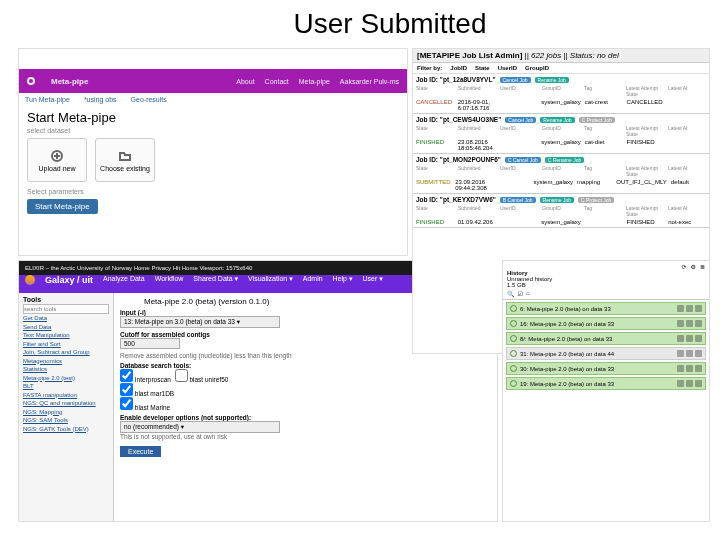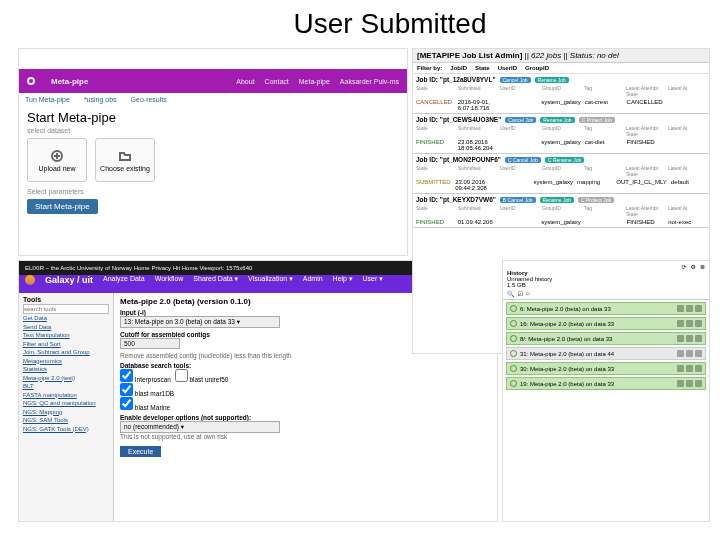--- a/index.html
+++ b/index.html
@@ -26,21 +26,21 @@
   .gx { left:0; top:212px; width:480px; height:262px; }
   .gx-black { background:#1a1a1a; color:#eee; height:14px; font-size:6px; display:flex; align-items:center; gap:8px; padding:0 6px;}
   .gx-top { background:#6d28d9; color:#fff; height:18px; display:flex; align-items:flex-start; gap:10px; padding:0 6px; font-size:7px;}
   .gx-logo { font-weight:bold; font-size:9px; }
   .gx-body { display:flex; height:calc(100% - 32px); }
   .gx-side { width:95px; border-right:1px solid #ccc; background:#f5f5f5; padding:3px 4px; display:flex; flex-direction:column; gap:1px;}
   .gx-side .hdr { font-weight:bold; font-size:7px; }
   .gx-side input { width:100%; height:10px; font-size:6px; border:1px solid #bbb;}
   .gx-side a { color:#1a4f8a; font-size:6px; text-decoration:underline; display:block; line-height:1.25;}
   .gx-main { flex:1; padding:4px 6px; font-size:6.5px; }
-  .gx-main .title { font-size:8px; margin-bottom:3px; font-weight:700;}
+  .gx-main .title { font-size:8px; margin-bottom:3px; font-weight:400;margin-left:24px;}
   .gx-field { margin-bottom:3px; }
   .gx-field .lbl { font-weight:bold; }
   .gx-select { border:1px solid #aaa; background:#eee; padding:1px 3px; display:inline-block; width:160px;}
   .gx-exec { background:#2b5f9e; color:#fff; border:none; padding:2px 8px; font-size:7px; margin-top:3px;}
   
   .ja { left:394px; top:0; width:298px; height:306px; font-size:6px;}
   .ja-title { background:#eee; padding:2px 4px; font-size:8px; border-bottom:1px solid #ccc; font-style:italic;}
   .ja-title b { font-style:normal; }
   .ja-filter { padding:2px 4px; display:flex; gap:8px; border-bottom:1px solid #ddd;}
   .ja-filter span { font-weight:bold; }

